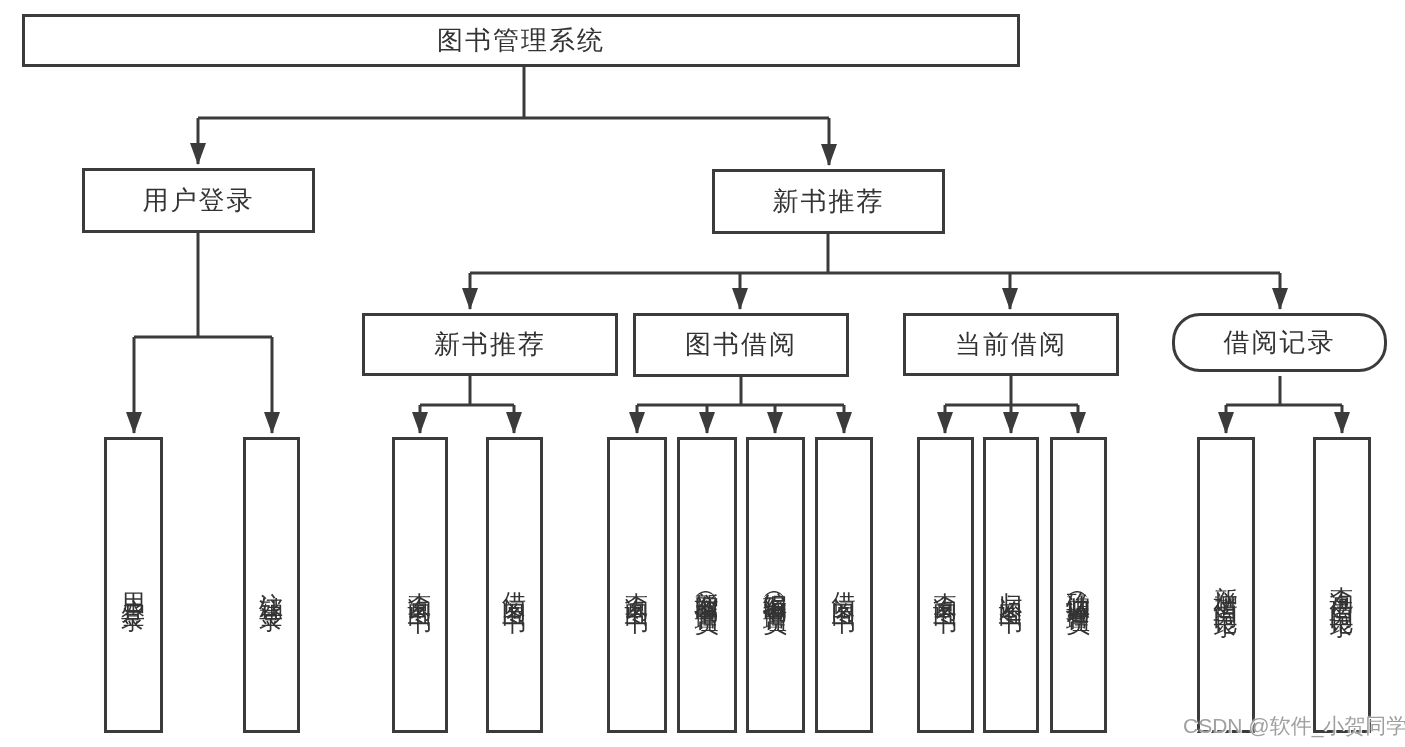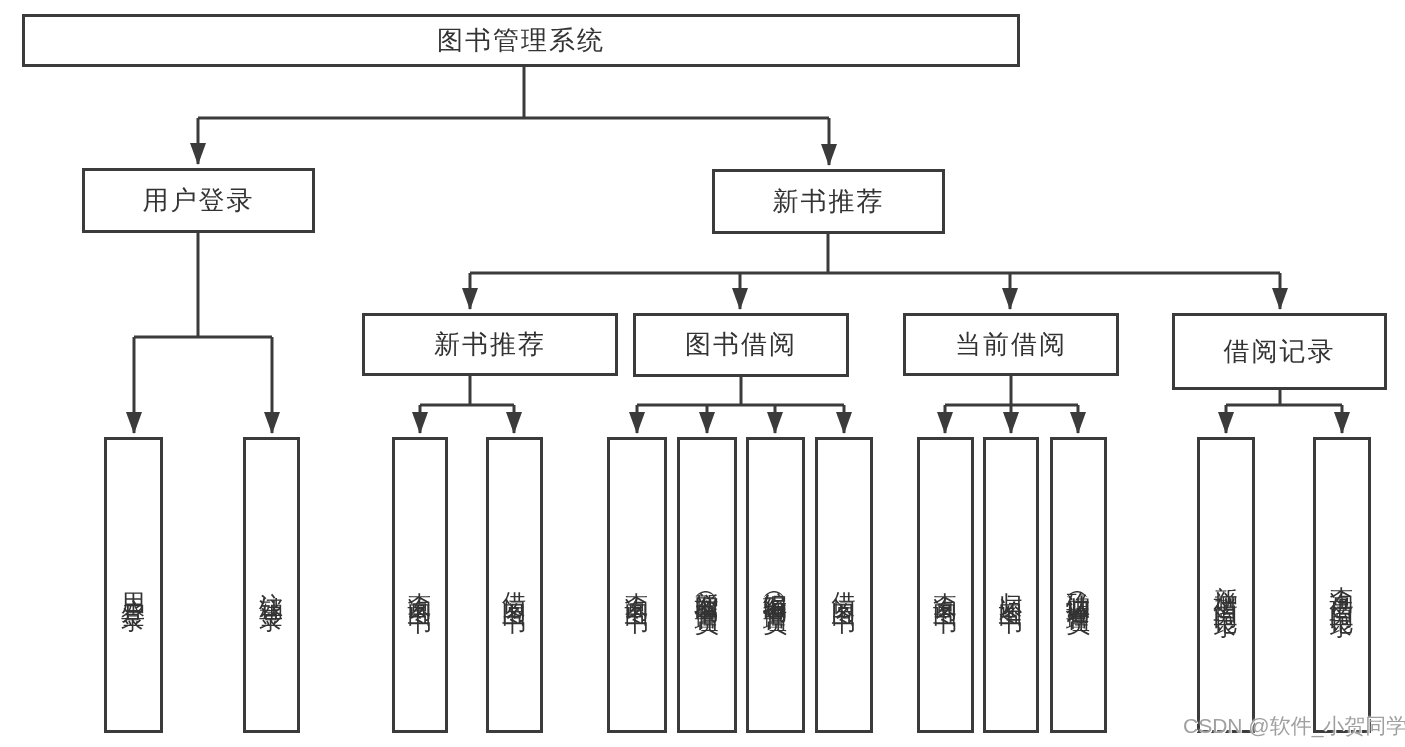--- a/index.html
+++ b/index.html
@@ -104,21 +104,21 @@
   </svg>
 
   <div class="box hbox" style="left:22px;top:14px;width:998px;height:53px;">图书管理系统</div>
 
   <div class="box hbox" style="left:82px;top:168px;width:233px;height:65px;">用户登录</div>
   <div class="box hbox" style="left:712px;top:169px;width:233px;height:65px;">新书推荐</div>
 
   <div class="box hbox" style="left:362px;top:313px;width:256px;height:63px;">新书推荐</div>
   <div class="box hbox" style="left:633px;top:313px;width:216px;height:64px;">图书借阅</div>
   <div class="box hbox" style="left:903px;top:313px;width:216px;height:63px;">当前借阅</div>
-  <div class="box hbox" style="left:1172px;top:313px;width:215px;height:77px;">借阅记录</div>
+  <div class="box hbox" style="left:1172px;top:313px;width:215px;height:59px;border-radius:28px;">借阅记录</div>
 
   <div class="box vbox" style="left:104px;top:437px;width:59px;height:296px;">用户登录</div>
   <div class="box vbox" style="left:243px;top:437px;width:57px;height:296px;">注销登录</div>
 
   <div class="box vbox" style="left:392px;top:437px;width:56px;height:296px;">查询图书</div>
   <div class="box vbox" style="left:486px;top:437px;width:57px;height:296px;">借阅图书</div>
 
   <div class="box vbox" style="left:607px;top:437px;width:60px;height:296px;">查询图书</div>
   <div class="box vbox tight" style="left:677px;top:437px;width:60px;height:296px;">新增图书（管理员）</div>
   <div class="box vbox tight" style="left:746px;top:437px;width:59px;height:296px;">编辑图书（管理员）</div>

